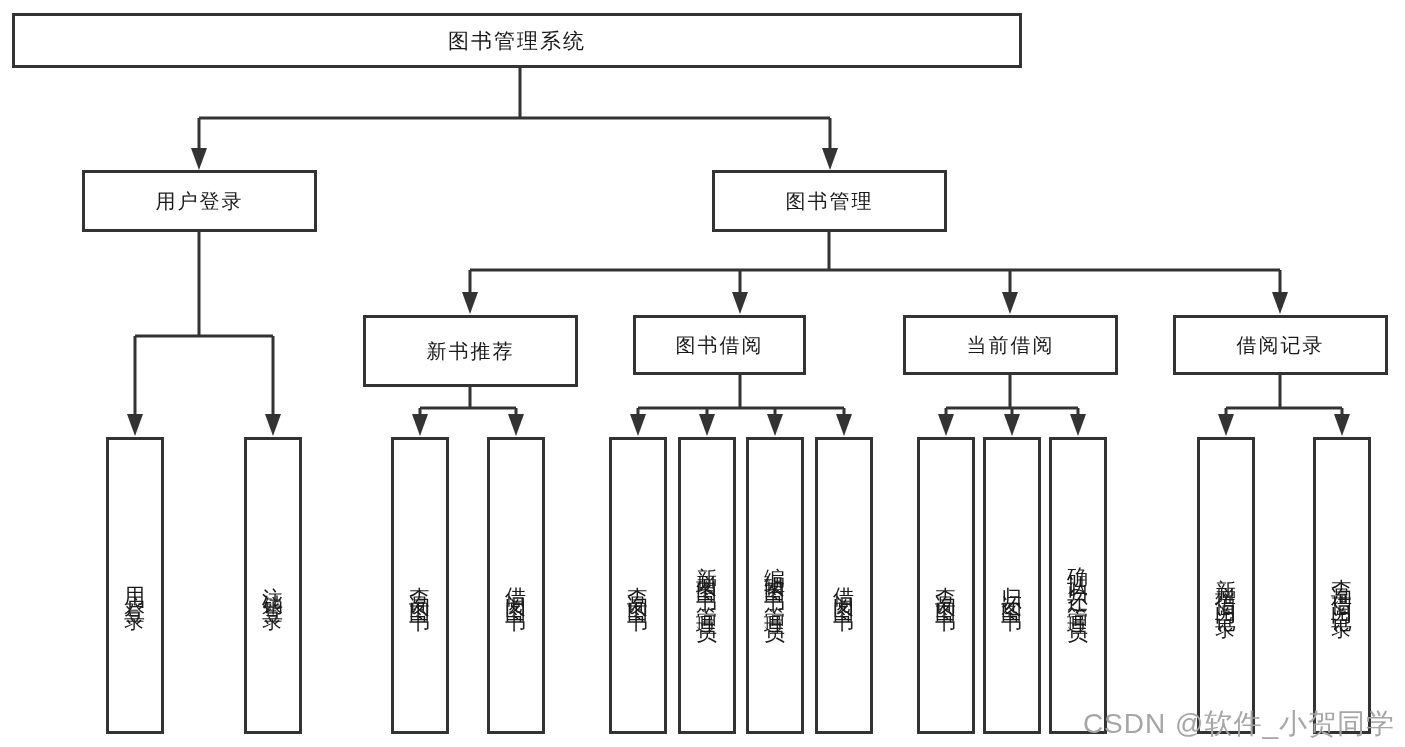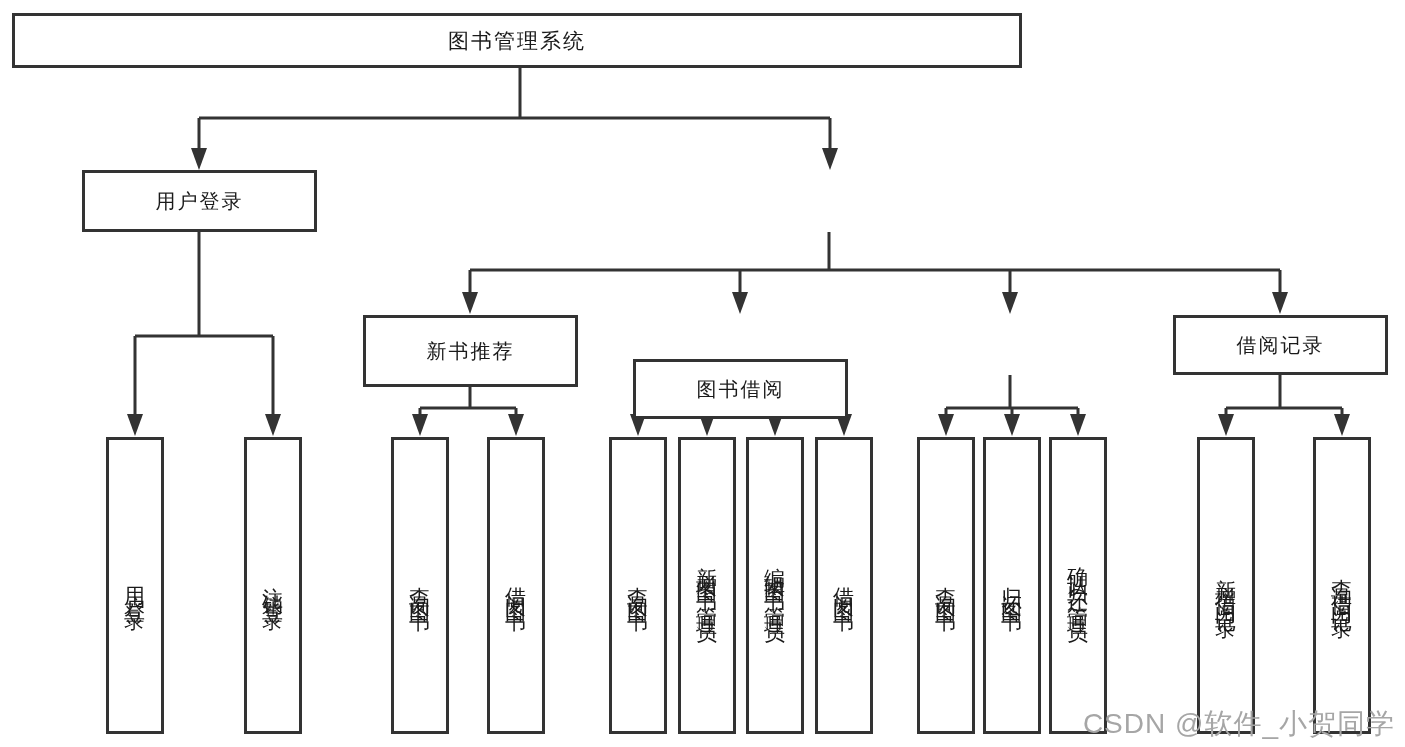--- a/index.html
+++ b/index.html
@@ -66,26 +66,32 @@
       <polygon points="1342,436 1334,414 1350,414" fill="#333333"></polygon>
     </svg>
 
   <div class="box hbox root" style="left:12px;top:13px;width:1010px;height:55px;">
     <span>图书管理系统</span>
   </div>
 
   <div class="box hbox" style="left:82px;top:170px;width:235px;height:62px;">
     <span>用户登录</span>
   </div>
+  <div class="box hbox" style="left:712px;top:170px;width:235px;height:62px;">
+    <span>图书管理</span>
+  </div>
 
   <div class="box hbox" style="left:363px;top:315px;width:215px;height:72px;">
     <span>新书推荐</span>
   </div>
-  <div class="box hbox" style="left:633px;top:315px;width:215px;height:60px;margin-top:44px;">
+  <div class="box hbox" style="left:633px;top:315px;width:173px;height:60px;">
     <span>图书借阅</span>
+  </div>
+  <div class="box hbox" style="left:903px;top:315px;width:215px;height:60px;">
+    <span>当前借阅</span>
   </div>
   <div class="box hbox" style="left:1173px;top:315px;width:215px;height:60px;">
     <span>借阅记录</span>
   </div>
 
   <div class="box vbox" style="left:106px;top:437px;width:58px;height:297px;">
     <span>用户登录</span>
   </div>
   <div class="box vbox" style="left:244px;top:437px;width:58px;height:297px;">
     <span>注销登录</span>

